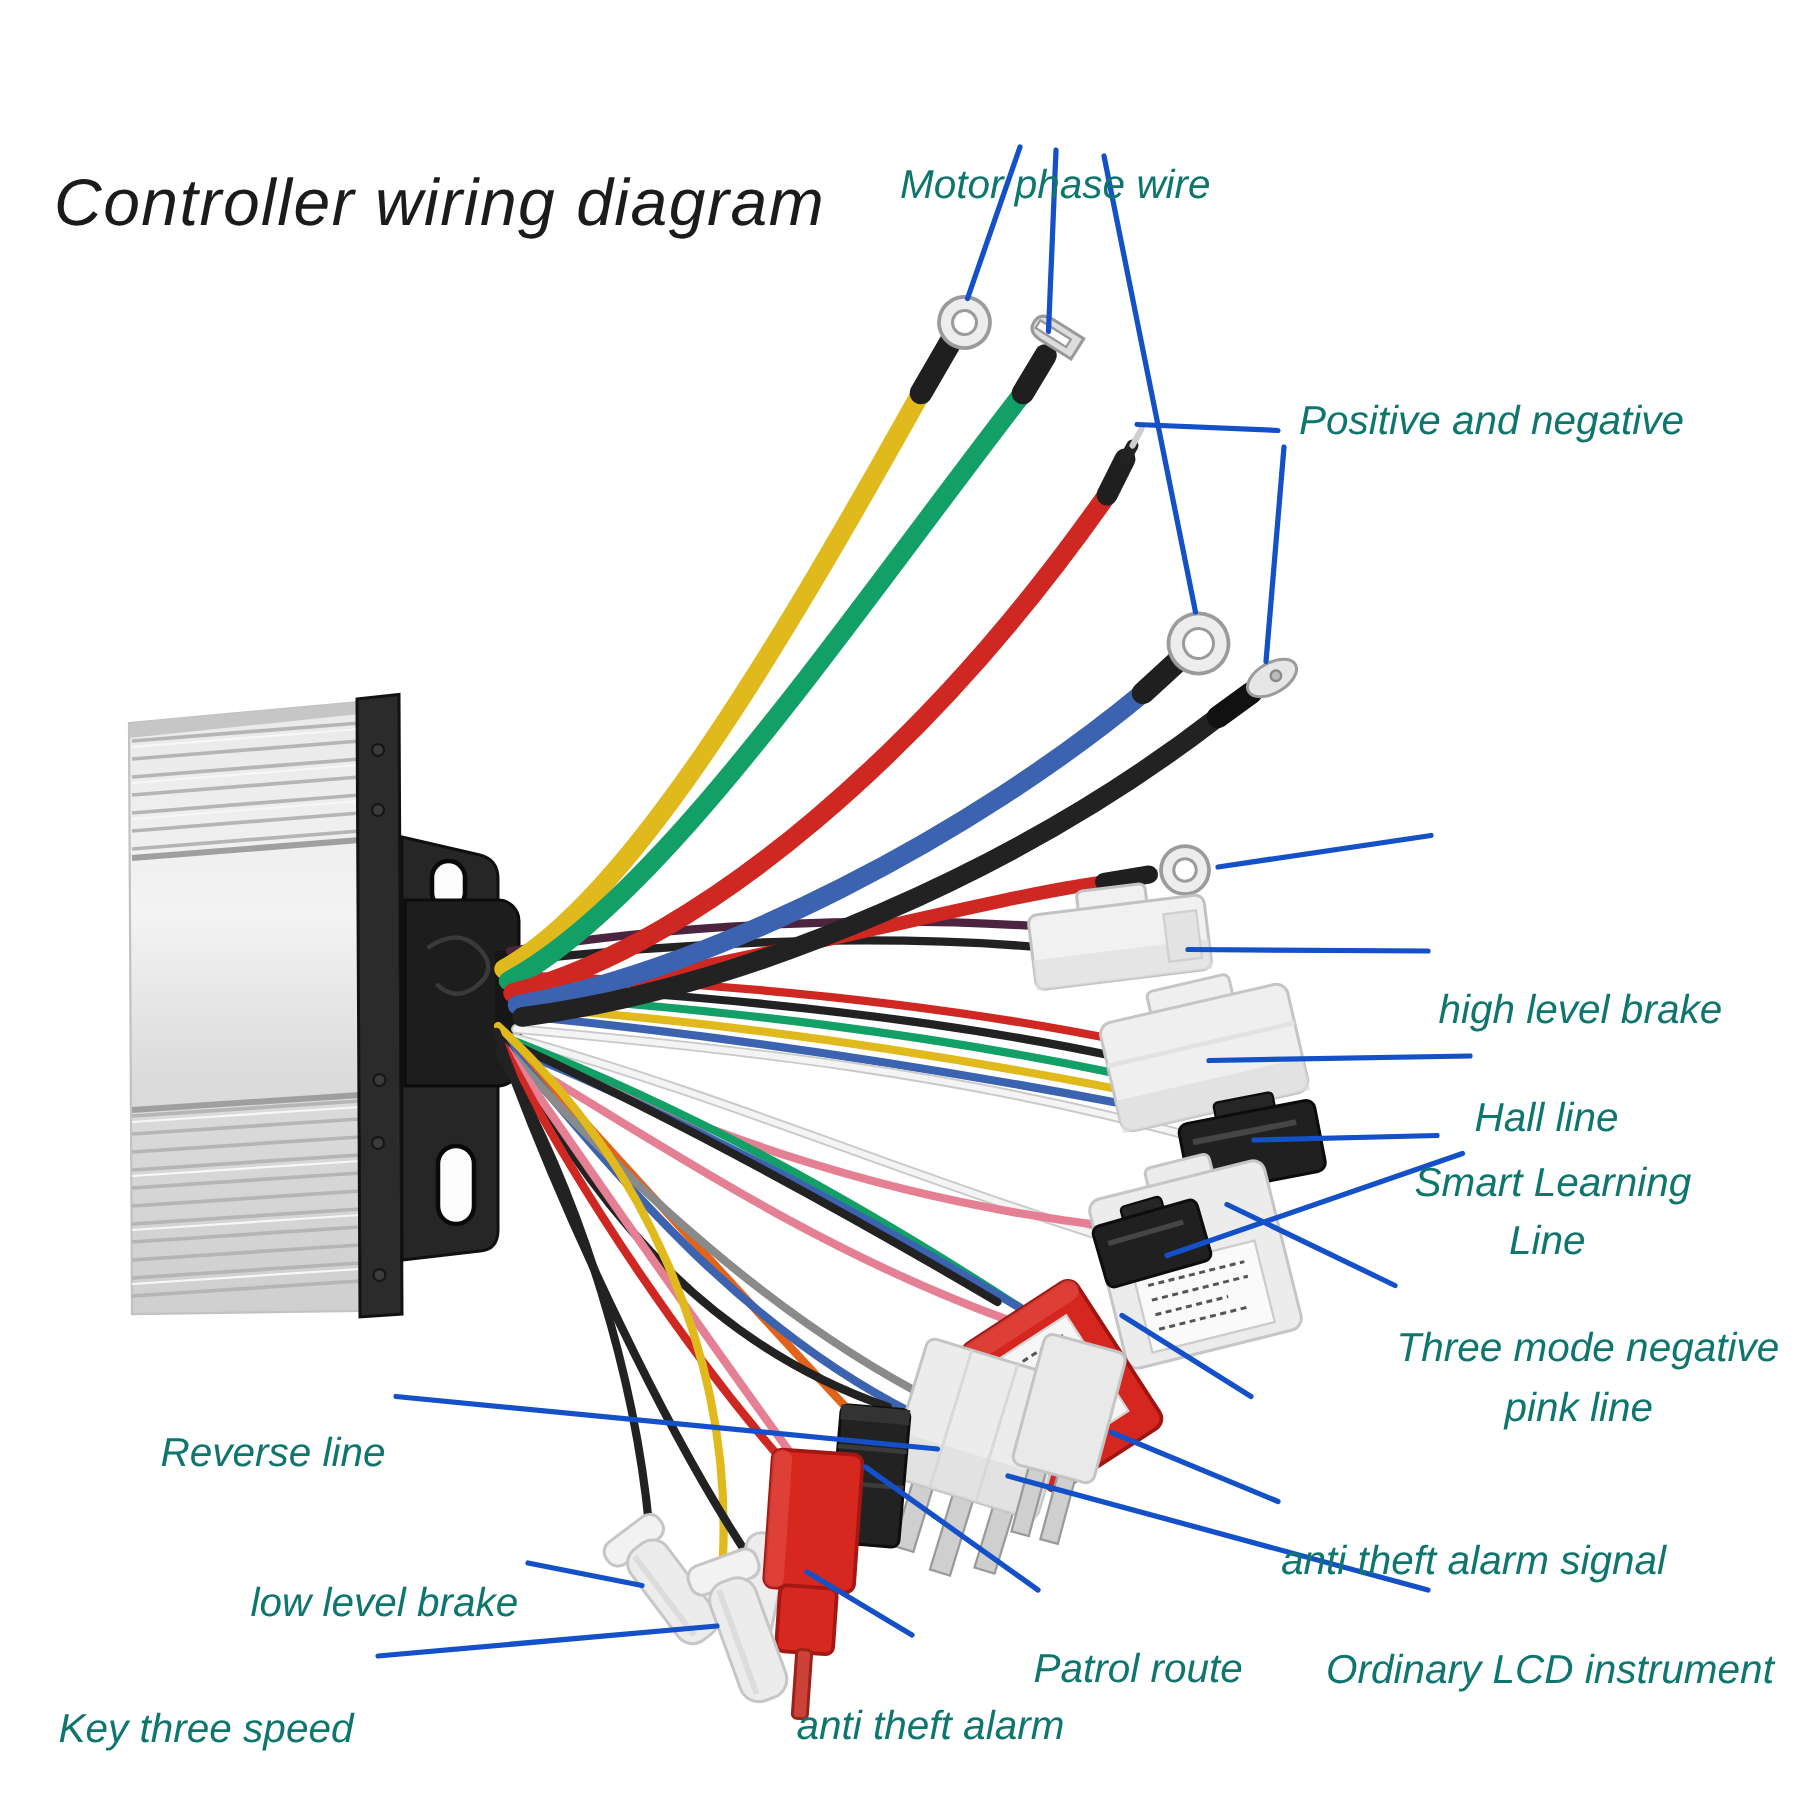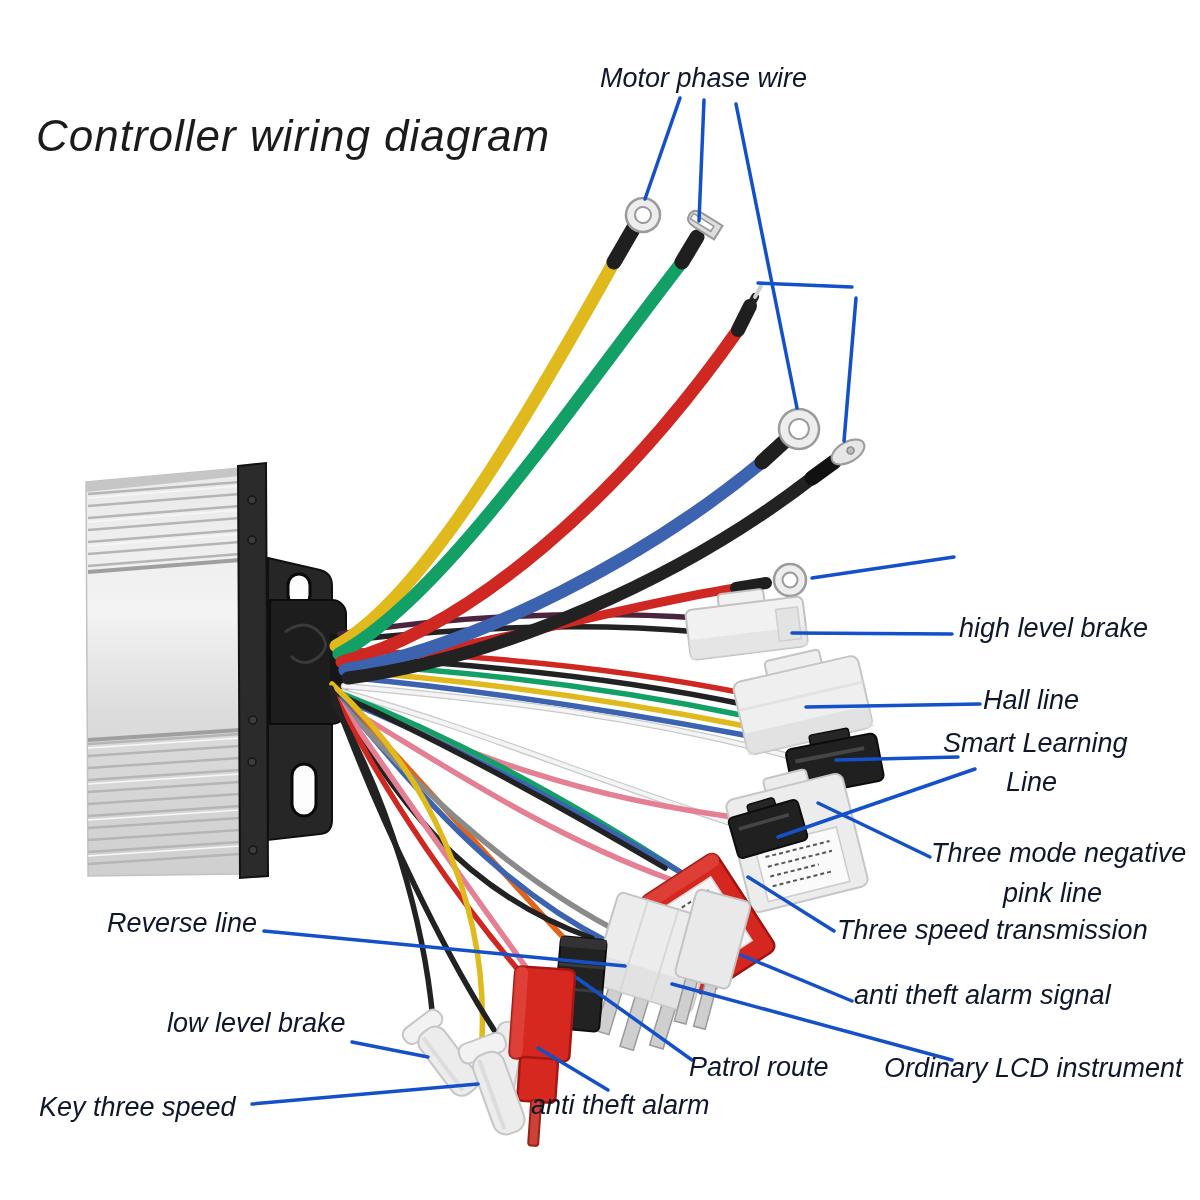--- a/index.html
+++ b/index.html
@@ -9,21 +9,21 @@
   }
   .art{position:absolute;left:0;top:0;}
   .page-title{
     position:absolute;left:36px;top:112px;
     font:italic 44px/1.1 "Liberation Sans",sans-serif;
     color:#1b1b1b;white-space:nowrap;letter-spacing:1px;
   }
   .lbl{
     position:absolute;
     font:italic 27px/1.15 "Liberation Sans",sans-serif;
-    color:#0f172a;white-space:nowrap;
+    color:#0f766e;white-space:nowrap;margin-top:45px;
   }
 </style>
 </head>
 <body>
 
 <div class="stage">
 
   <svg class="art" width="1200" height="1200" viewBox="0 0 1200 1200">
     <defs>
       <linearGradient id="alGrad" x1="0" y1="0" x2="0" y2="1">
@@ -238,27 +238,27 @@
       <line x1="608" y1="1090" x2="538" y2="1048"></line>
       <line x1="264" y1="931" x2="625" y2="966"></line>
       <line x1="352" y1="1042" x2="428" y2="1057"></line>
       <line x1="252" y1="1104" x2="478" y2="1084"></line>
     </g>
   </svg>
 
   <div class="page-title">Controller wiring diagram</div>
 
   <div class="lbl" style="left:600px;top:63px">Motor phase wire</div>
+  <div class="lbl" style="left:866px;top:220px">Positive and negative</div>
   <div class="lbl" style="left:959px;top:613px">high level brake</div>
   <div class="lbl" style="left:983px;top:685px">Hall line</div>
   <div class="lbl" style="left:943px;top:728px">Smart Learning</div>
   <div class="lbl" style="left:1006px;top:767px">Line</div>
   <div class="lbl" style="left:931px;top:838px">Three mode negative</div>
   <div class="lbl" style="left:1003px;top:878px">pink line</div>
-  <div class="lbl" style="left:837px;top:915px">Three speed transmission</div>
   <div class="lbl" style="left:854px;top:980px">anti theft alarm signal</div>
   <div class="lbl" style="left:107px;top:908px">Reverse line</div>
   <div class="lbl" style="left:167px;top:1008px">low level brake</div>
   <div class="lbl" style="left:39px;top:1092px">Key three speed</div>
   <div class="lbl" style="left:531px;top:1090px">anti theft alarm</div>
   <div class="lbl" style="left:689px;top:1052px">Patrol route</div>
   <div class="lbl" style="left:884px;top:1053px">Ordinary LCD instrument</div>
 
 </div>
 

